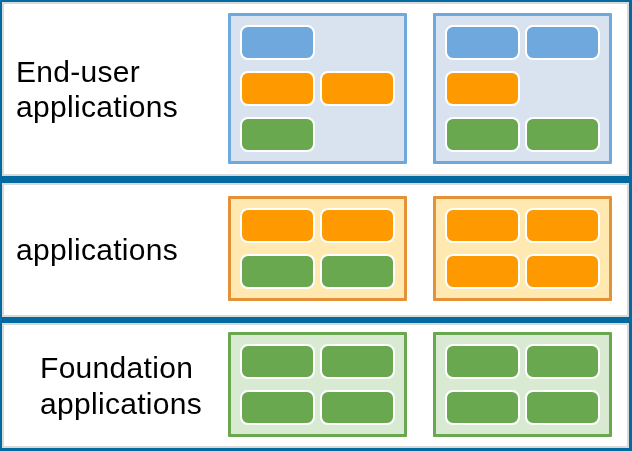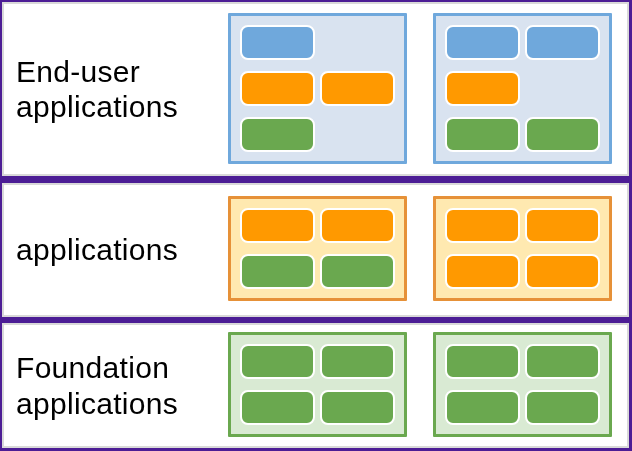--- a/index.html
+++ b/index.html
@@ -5,36 +5,36 @@
   html, body {
     margin: 0;
     padding: 0;
     background: #ffffff;
     font-family: "Liberation Sans", sans-serif;
   }
   #canvas {
     position: relative;
     width: 632px;
     height: 451px;
-    background: #4c1d95;
+    background: #0369a1;
     overflow: hidden;
   }
   .band {
     position: absolute;
     left: 2px;
     width: 627px;
     box-sizing: border-box;
     border: 2px solid #d9d9d9;
     background: #ffffff;
     display: flex;
     align-items: center;
   }
   .band-end-user   { top: 2px;   height: 174px; }
   .band-core       { top: 183px; height: 134px; }
-  .band-foundation { top: 323px; height: 125px; }
+  .band-foundation { top: 323px; height: 125px; padding-left: 24px; }
 
   .band-label {
     margin-left: 12px;
     font-size: 30px;
     line-height: 1.18;
     color: #000000;
     letter-spacing: 0.3px;
     white-space: nowrap;
   }
   .band-label span { display: block; }

